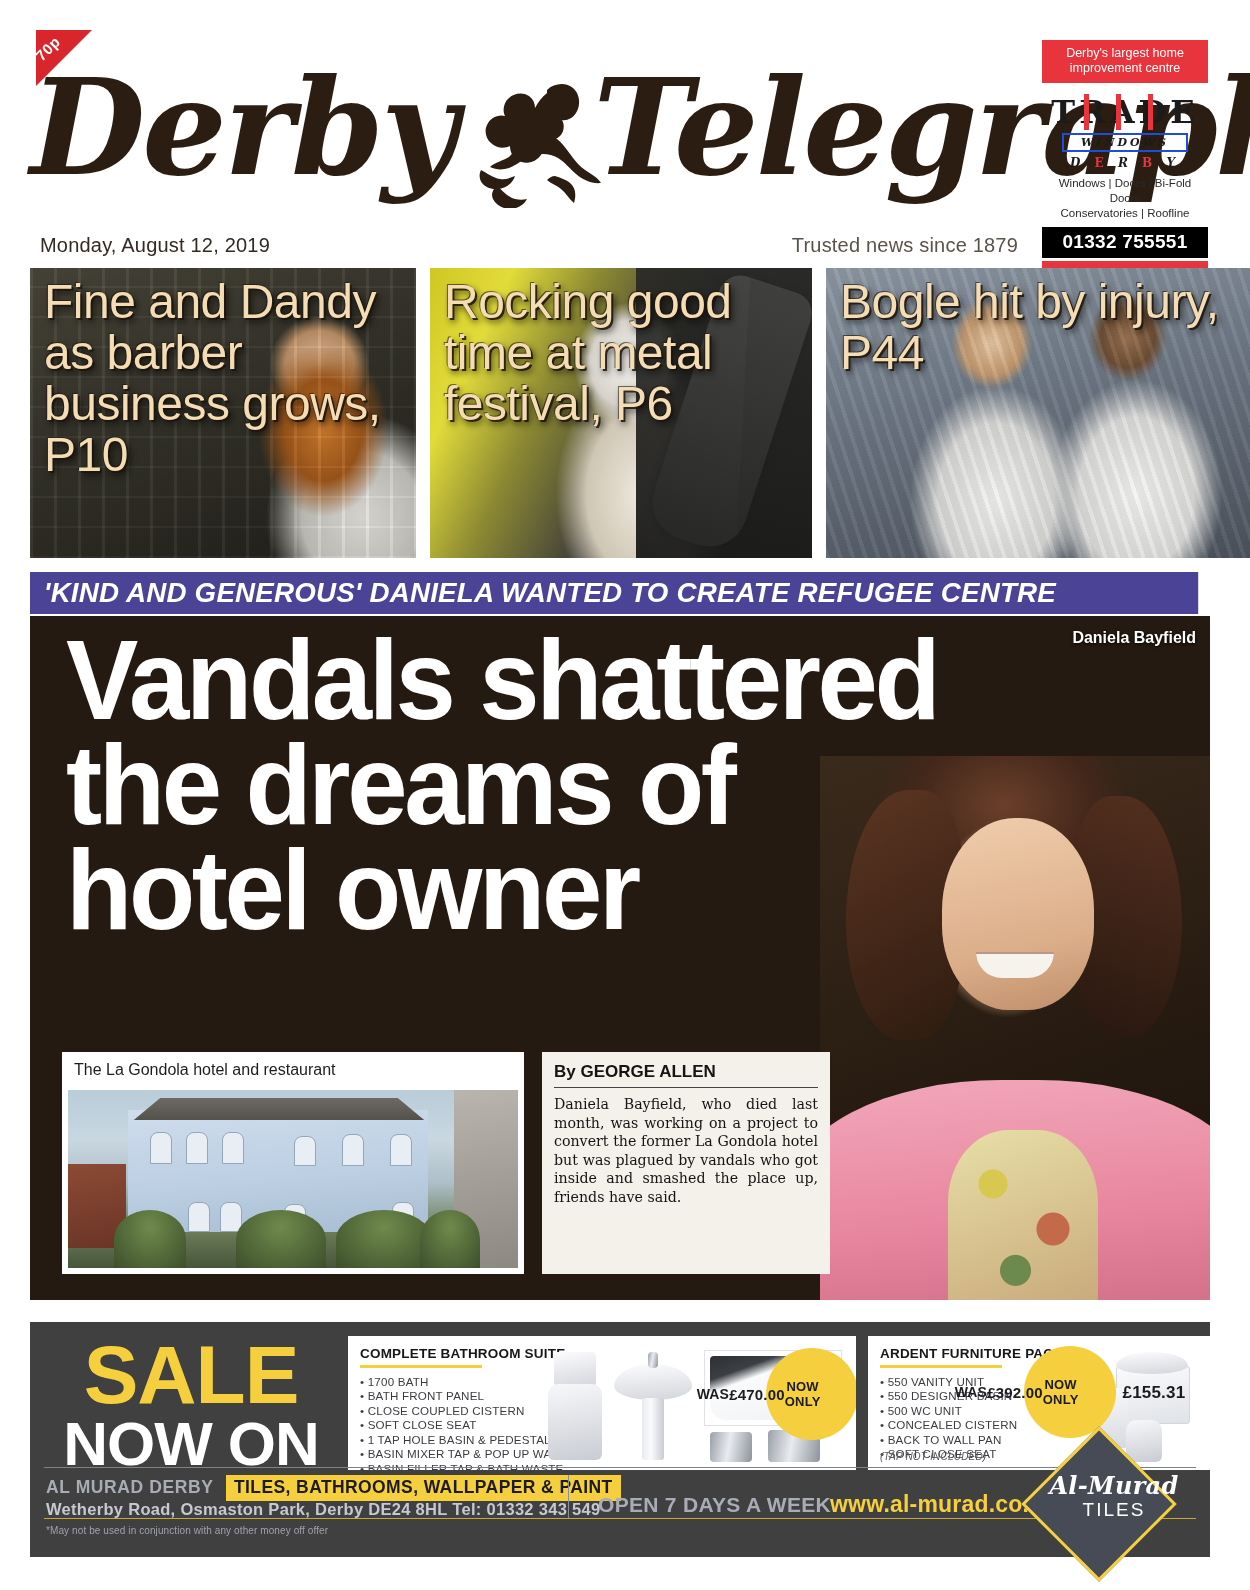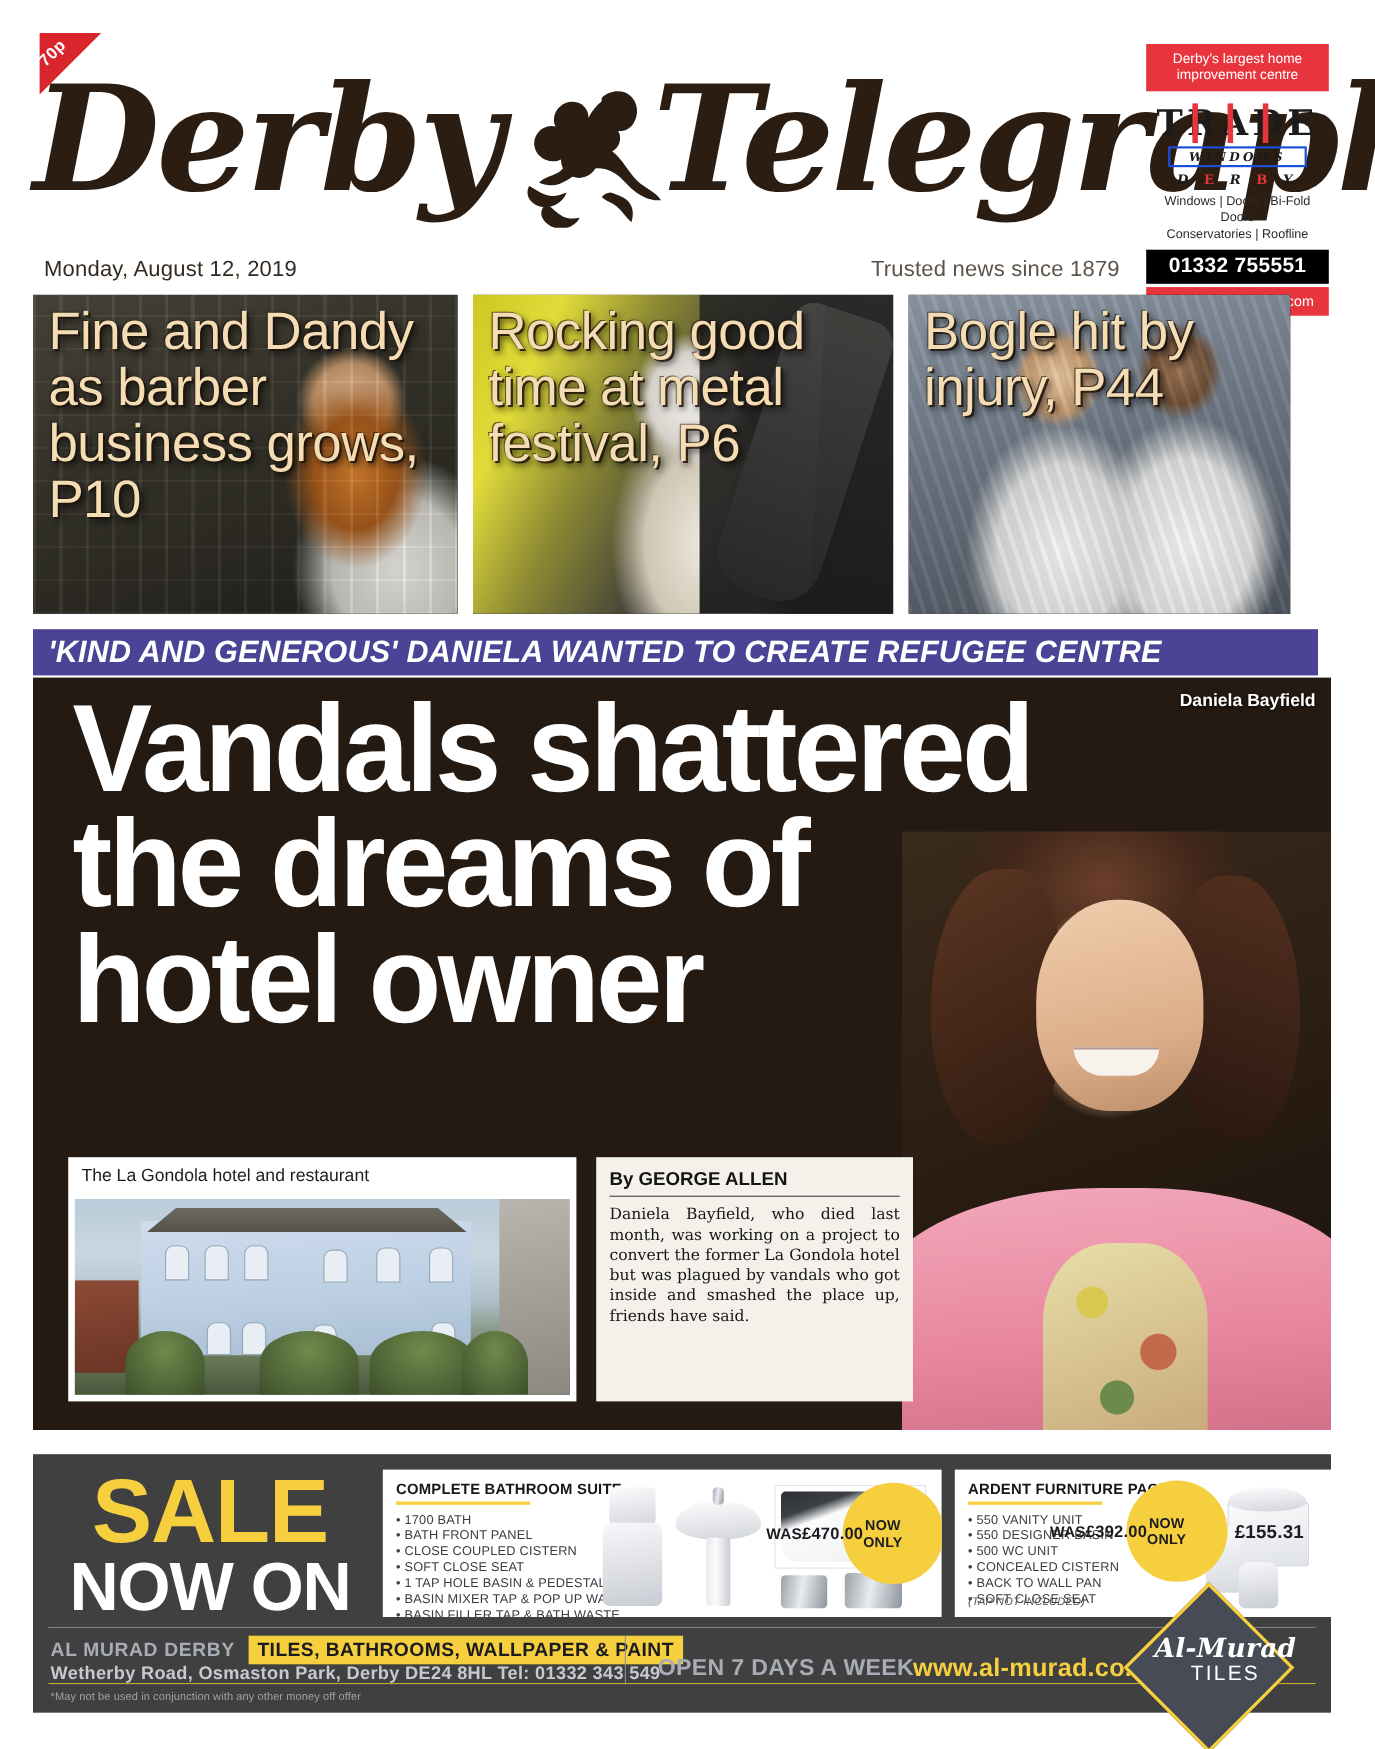--- a/index.html
+++ b/index.html
@@ -84,21 +84,21 @@
   }
 
   
   .teasers{position:absolute;left:30px;top:268px;width:1180px;height:290px;}
   .teaser{
     position:absolute;top:0;height:290px;overflow:hidden;
     background:#1a1a1a;
   }
   .teaser.t1{left:0;width:386px;}
   .teaser.t2{left:400px;width:382px;}
-  .teaser.t3{left:796px;width:347px;}
+  .teaser.t3{left:796px;width:404px;padding-left:21px;}
   .teaser-photo{position:absolute;inset:0;}
   .teaser-title{
     position:absolute;left:14px;top:8px;right:8px;
     font-family:"Liberation Sans", sans-serif;
     font-weight:400;font-size:48px;line-height:51px;
     color:#f4dcb4;
     text-shadow:
       2px 2px 0 rgba(30,20,10,.85),
       -1px -1px 0 rgba(30,20,10,.6),
       3px 4px 7px rgba(0,0,0,.75);
@@ -332,21 +332,21 @@
     display:flex;align-items:center;justify-content:center;
     text-align:center;color:#1c1c20;
   }
   .badge .was-l{font-size:14px;font-weight:700;line-height:16px;letter-spacing:.2px;}
   .badge .was-v{font-size:15px;font-weight:700;line-height:17px;letter-spacing:.2px;}
   .badge .sep{width:62%;height:1.5px;background:#5d5326;margin:4px 0;}
   .badge .now-l{font-size:13px;font-weight:700;line-height:15px;letter-spacing:.2px;}
   .badge .now-v{font-size:17px;font-weight:700;line-height:21px;letter-spacing:.2px;margin-left:44px;}
 
   
-  .adfoot{position:absolute;left:0;bottom:4px;width:1180px;height:74px;}
+  .adfoot{position:absolute;left:0;bottom:16px;width:1180px;height:74px;}
   .adfoot-rule{position:absolute;left:14px;right:14px;top:0;height:1px;background:#7d818b;}
   .brand-grey{
     position:absolute;left:16px;top:10px;
     color:#a8acb5;font-weight:700;font-size:17.5px;letter-spacing:.6px;
   }
   .brand-yellow{
     position:absolute;left:196px;top:8px;background:#f6cf3f;color:#1c1c20;
     font-weight:700;font-size:17.5px;letter-spacing:.4px;padding:2px 8px 3px;
   }
   .addr{

